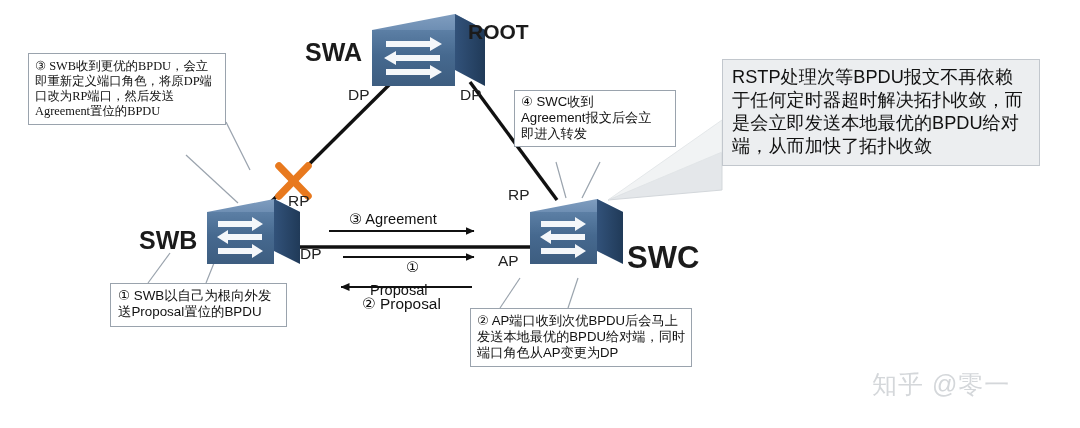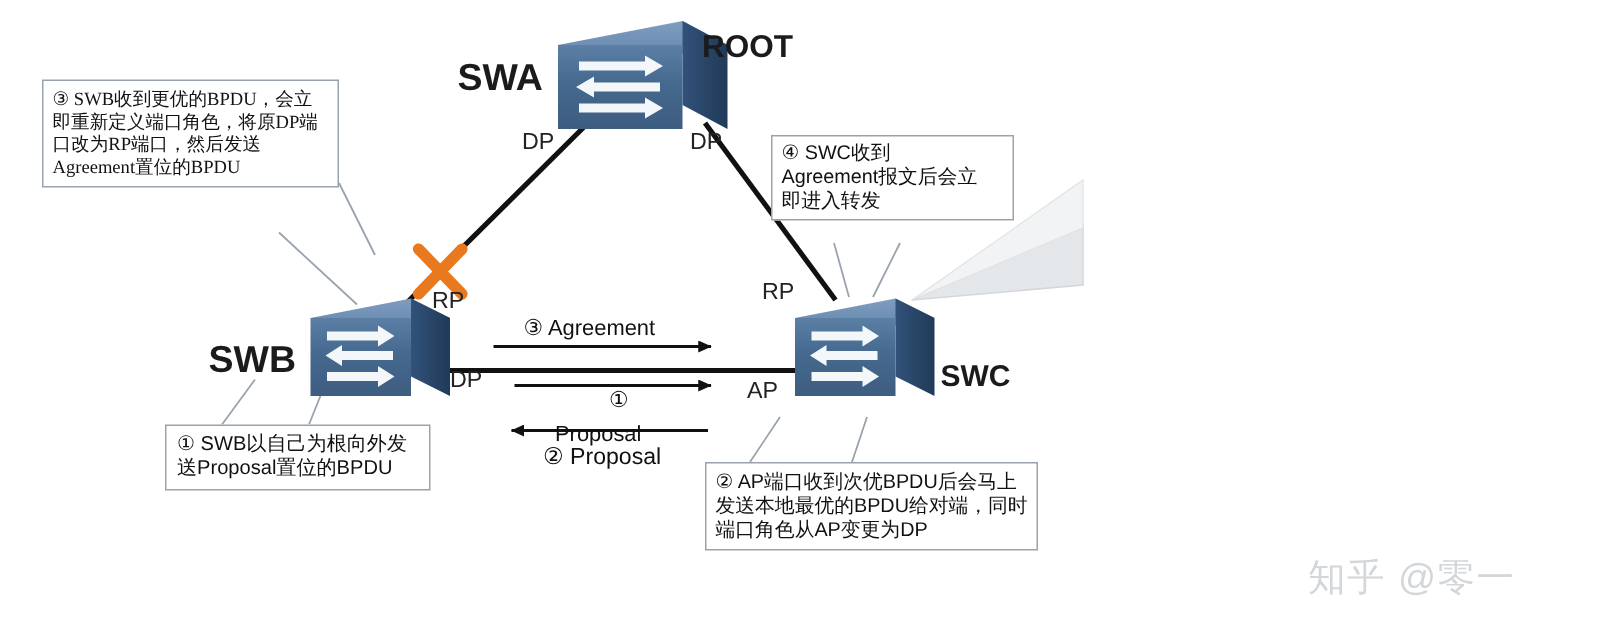--- a/index.html
+++ b/index.html
@@ -74,21 +74,21 @@
   .dev-label {
     position: absolute;
     font-weight: bold;
     color: #1b1b1b;
     z-index: 7;
     white-space: nowrap;
   }
   .lbl-swa  { left: 305px; top: 38px;  font-size: 25px; }
   .lbl-root { left: 468px; top: 20px;  font-size: 21px; }
   .lbl-swb  { left: 139px; top: 226px; font-size: 25px; }
-  .lbl-swc  { left: 627px; top: 240px; font-size: 20px; }
+  .lbl-swc  { left: 627px; top: 240px; font-size: 31px; }
 
   
   .port {
     position: absolute;
     font-size: 15.5px;
     color: #232323;
     z-index: 7;
     white-space: nowrap;
   }
   .port-swa-l { left: 348px; top: 86px; }
@@ -229,16 +229,17 @@
 
   <div class="msg msg-agreement">③ Agreement</div>
   <div class="msg msg-one">①</div>
   <div class="msg msg-prop-a">Proposal</div>
   <div class="msg msg-prop-b">② Proposal</div>
 
   <div class="callout callout-3">③ SWB收到更优的BPDU，会立即重新定义端口角色，将原DP端口改为RP端口，然后发送Agreement置位的BPDU</div>
   <div class="callout callout-1">① SWB以自己为根向外发送Proposal置位的BPDU</div>
   <div class="callout callout-2">② AP端口收到次优BPDU后会马上发送本地最优的BPDU给对端，同时端口角色从AP变更为DP</div>
   <div class="callout callout-4">④ SWC收到Agreement报文后会立即进入转发</div>
+  <div class="callout-summary">RSTP处理次等BPDU报文不再依赖于任何定时器超时解决拓扑收敛，而是会立即发送本地最优的BPDU给对端，从而加快了拓扑收敛</div>
 
   <div class="watermark">知乎 @零一</div>
 
 </div>
 
 </body></html>

